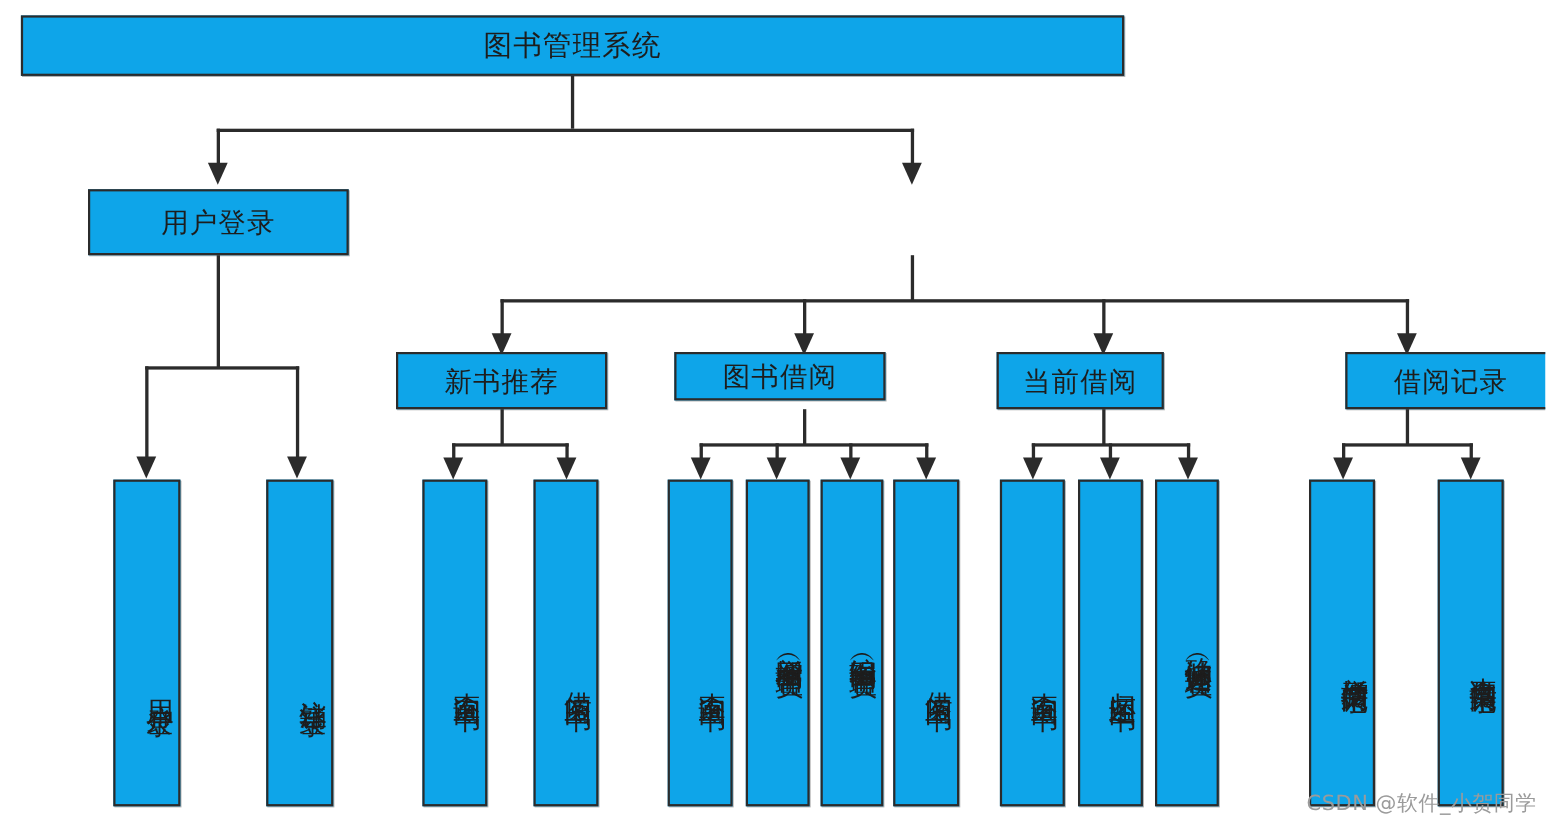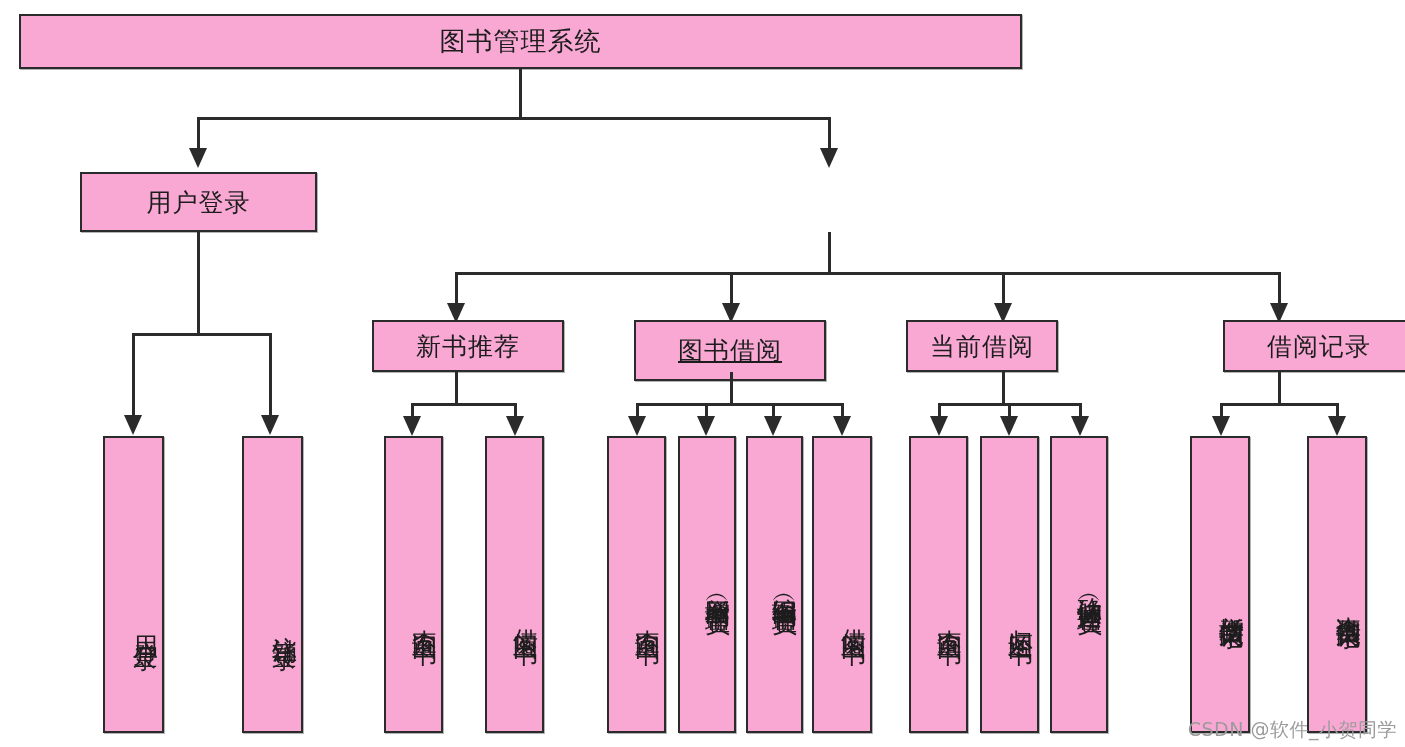--- a/index.html
+++ b/index.html
@@ -15,21 +15,21 @@
     position: relative;
     width: 1405px;
     height: 747px;
     background: #ffffff;
     overflow: hidden;
   }
   
   .node {
     position: absolute;
     box-sizing: border-box;
-    background: #f9a8d4;
+    background: #0ea5e9;
     border: 2px solid #2b2b2b;
     box-shadow: 1px 1px 0 rgba(120,120,120,.55);
     display: flex;
     align-items: center;
     justify-content: center;
     color: #1d1d1d;
   }
   .node.h {            
     writing-mode: horizontal-tb;
     font-size: 25px;
@@ -113,22 +113,22 @@
 
   <div class="conn vline" style="left:730px; top:272px; width:3px; height:33px;"></div>
   <div class="arrow" style="left:722px; top:303px;"></div>
 
   <div class="conn vline" style="left:1002px; top:272px; width:3px; height:33px;"></div>
   <div class="arrow" style="left:994px; top:303px;"></div>
 
   <div class="conn vline" style="left:1278px; top:272px; width:3px; height:33px;"></div>
   <div class="arrow" style="left:1270px; top:303px;"></div>
 
-  <div class="node h" style="left:372px; top:320px; width:192px; height:52px;">新书推荐</div>
-  <div class="node h" style="left:634px; top:320px; width:192px; height:61px;text-decoration:underline;">图书借阅</div>
+  <div class="node h" style="left:360px; top:320px; width:192px; height:52px;">新书推荐</div>
+  <div class="node h" style="left:613px; top:320px; width:192px; height:44px;">图书借阅</div>
   <div class="node h" style="left:906px; top:320px; width:152px; height:52px;">当前借阅</div>
   <div class="node h" style="left:1182px; top:320px; width:192px; height:52px;margin-left:41px;">借阅记录</div>
 
   <div class="conn vline" style="left:455px; top:372px; width:3px; height:33px;"></div>
   <div class="conn hline" style="left:411px; top:403px; width:106px; height:3px;"></div>
   <div class="conn vline" style="left:411px; top:403px; width:3px; height:16px;"></div>
   <div class="arrow" style="left:403px; top:416px;"></div>
   <div class="conn vline" style="left:514px; top:403px; width:3px; height:16px;"></div>
   <div class="arrow" style="left:506px; top:416px;"></div>
 

